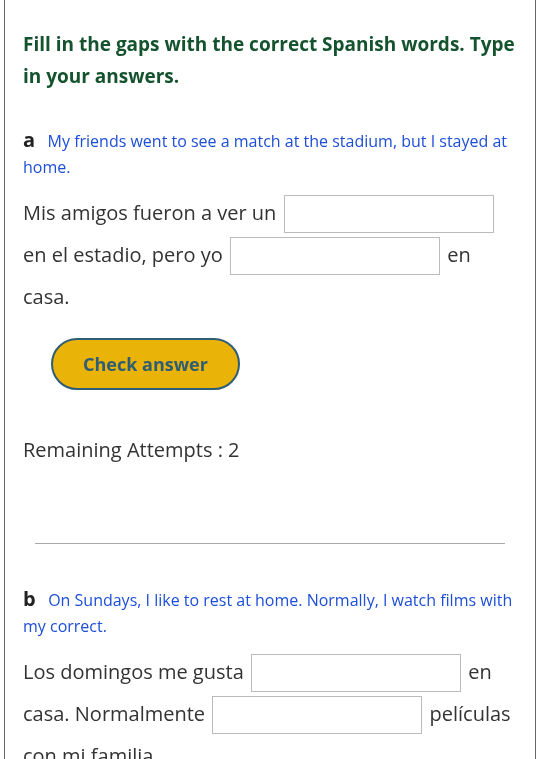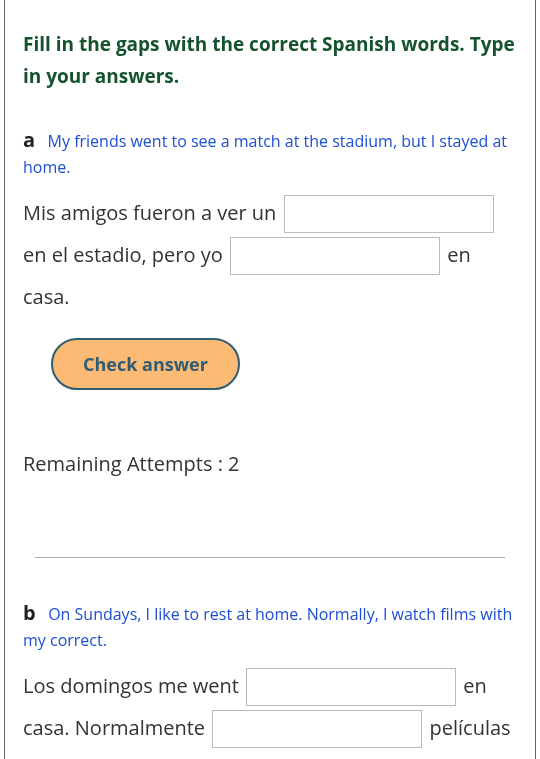--- a/index.html
+++ b/index.html
@@ -59,31 +59,31 @@
       vertical-align: middle;
       margin: 0 2px;
       background: #fff;
     }
     .check-button {
       display: inline-block;
       margin: 20px 0 0 28px;
       padding: 12px 30px;
       border: 2.5px solid #2f5d73;
       border-radius: 30px;
-      background: #fdba74;
+      background: #eab308;
       color: #2f5d73;
       font-size: 18px;
       font-weight: 700;
       cursor: pointer;
       font-family: inherit;
     }
     .attempts {
       font-size: 20px;
       color: #333;
-      margin-top: 60px;
+      margin-top: 46px;
       margin-bottom: 60px;
     }
     .divider {
       border: none;
       border-top: 1px solid #aaa;
       margin: 0 12px 40px 12px;
     }
   </style>
 </head>
 <body>
@@ -107,17 +107,17 @@
   </div>
 
   <hr class="divider">
 
   <div class="question">
     <div class="prompt-line">
       <span class="question-letter">b</span>
       <span>&nbsp;&nbsp;</span><span class="prompt-english">On Sundays, I like to rest at home. Normally, I watch films with my correct.</span>
     </div>
     <div class="fill-area">
-      <span>Los domingos me went </span><input type="text" class="gap-input" style=""><span> en casa. Normalmente </span><input type="text" class="gap-input" style=""><span> películas con mi familia.</span>
+      <span>Los domingos me gusta </span><input type="text" class="gap-input" style=""><span> en casa. Normalmente </span><input type="text" class="gap-input" style=""><span> películas con mi familia.</span>
     </div>
   </div>
 
 </div>
 
 </body></html>

